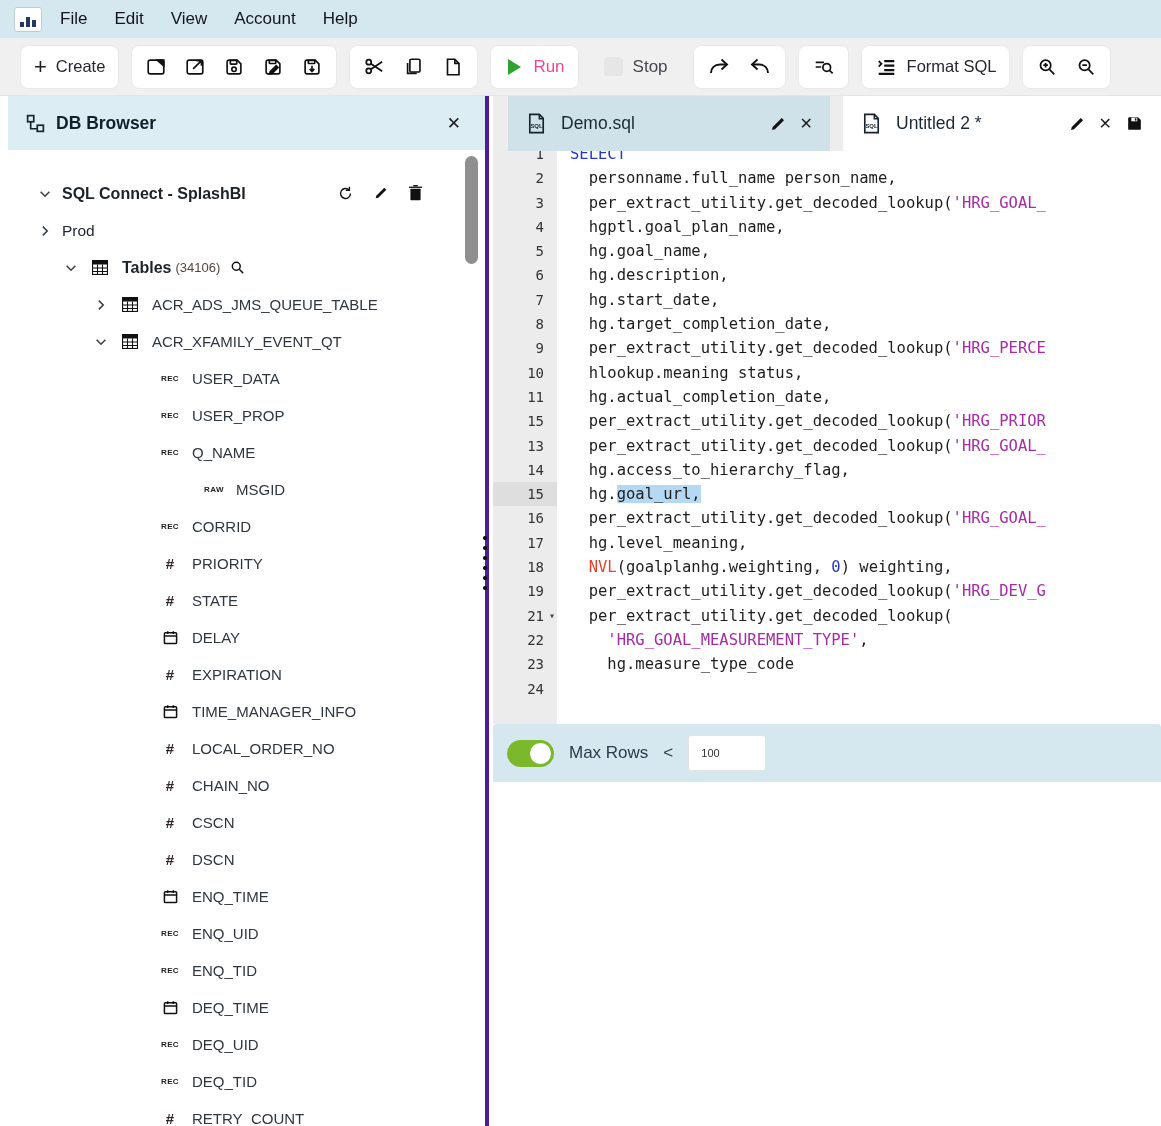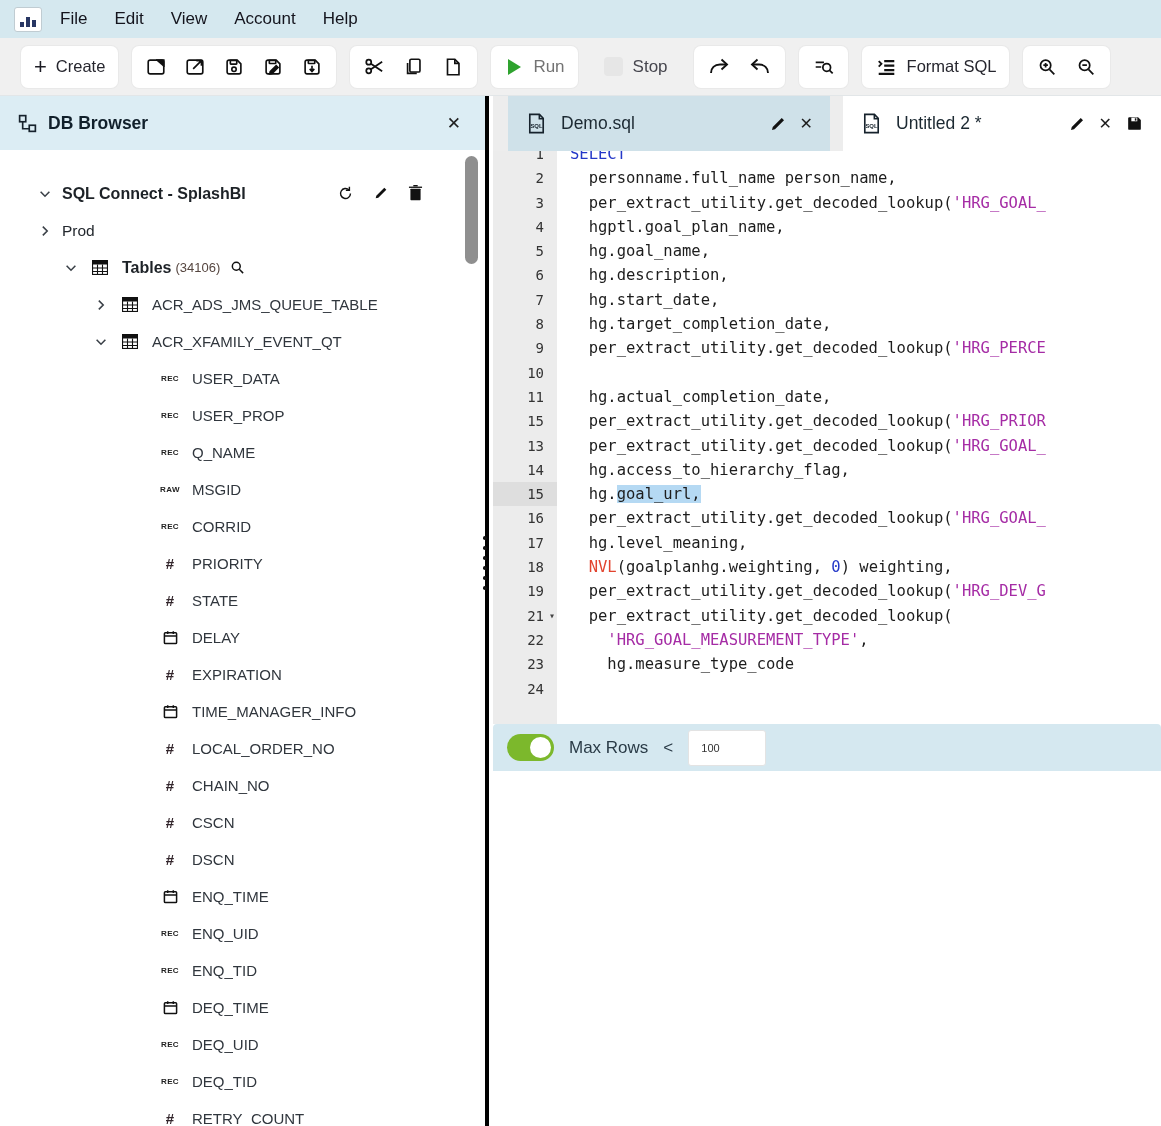--- a/index.html
+++ b/index.html
@@ -23,25 +23,25 @@
     background:#f0f0f0; border-bottom:1px solid #e2e6e8; display:flex; align-items:center;
     gap:14px; padding-left:21px; }
   .tgroup { background:#fff; border-radius:7px; height:42px; display:flex; align-items:center;
     padding:0 13px; gap:17px; box-shadow:0 0 0 1px #e9e9e9; }
   .tbtn { display:flex; align-items:center; gap:9px; }
   .tlabel { font-size:16.5px; color:#26262e; }
   .plus-glyph { font-size:22px; font-weight:400; color:#1c1c24; line-height:1; }
   .stop-btn { display:flex; align-items:center; gap:10px; padding:0 12px; height:42px; }
   .stop-square { width:19px; height:19px; background:#e6e6e6; border-radius:4px; }
   .stop-label { font-size:17px; color:#46464e; }
-  .run-label { font-size:17px; color:#737373; }
+  .run-label { font-size:17px; color:#ec4899; }
 
   
   .db-panel { position:absolute; top:96px; left:0; width:489px; height:1030px; background:#fff;
-    border-right:4px solid #000000; }
+    border-right:4px solid #4c1d95;padding-left:8px; }
   .db-header { height:54px; background:#dcedf4; display:flex; align-items:center; gap:10px; padding:0 24px 0 17px; }
   .db-title { font-size:17.5px; font-weight:600; color:#11202b; }
   .db-close { margin-left:auto; font-size:17px; color:#222; cursor:default; }
   .db-tree { position:absolute; top:54px; left:0; right:0; bottom:0; overflow:hidden; padding-top:25px; }
   .tree-row { height:37px; display:flex; align-items:center; gap:10px; color:#262b31; }
   .tree-row .lbl { font-size:15px; color:#30363d; }
   .tree-row.b0 .lbl { font-size:15.5px; color:#23282e; }
   .tree-row.bold .lbl { font-weight:700; font-size:16px; color:#1d2227; }
   .tree-row .count { font-size:13px; color:#55453f; margin-left:-6px; }
   .typeglyph { width:24px; display:flex; justify-content:center; align-items:center; flex:0 0 24px; }
@@ -72,21 +72,21 @@
     padding-right:13px; font-size:14px; position:relative; }
   .ln .caret { position:absolute; right:2px; top:0; font-size:10px; color:#444; }
   .code-line.hl .ln { background:#dedede; }
   .code-text { padding-left:13px; color:#1d1d1d; }
   .code-text .kw  { color:#2438c8; }
   .code-text .str { color:#a52ca5; }
   .code-text .red { color:#e2432e; }
   .code-text .num { color:#2438c8; }
   .code-text .sel { background:#b5d9f3; }
 
-  .maxrows-bar { position:absolute; top:628px; left:0; right:0; height:47px; background:#d5e8f0;
+  .maxrows-bar { position:absolute; top:628px; left:0; right:0; height:58px; background:#d5e8f0;
     display:flex; align-items:center; gap:15px; padding-left:14px; border-radius:4px 4px 0 0; }
   .toggle { width:47px; height:27px; background:#7cb82c; border-radius:14px; position:relative; }
   .toggle .knob { position:absolute; right:3px; top:3px; width:21px; height:21px; background:#fff; border-radius:50%; }
   .mr-label { font-size:17px; color:#2a3b47; }
   .mr-op { font-size:17px; color:#2a3b47; }
   .mr-input { width:78px; height:36px; border:1px solid #e3e3e3; border-radius:3px; background:#fff;
     font-size:11px; color:#333; padding-left:12px; font-family:"Liberation Sans",sans-serif; outline:none; }
 </style>
 </head>
 <body>
@@ -347,21 +347,21 @@
           <span class="rec-txt">REC</span>
         </span>
         <span class="lbl">USER_PROP</span>
       </div>
       <div class="tree-row" style="padding-left: 158px;">
         <span class="typeglyph">
           <span class="rec-txt">REC</span>
         </span>
         <span class="lbl">Q_NAME</span>
       </div>
-      <div class="tree-row" style="padding-left: 158px;">
+      <div class="tree-row" style="padding-left: 158px; margin-left: 44px;">
         <span class="typeglyph">
           <span class="rec-txt">RAW</span>
         </span>
         <span class="lbl">MSGID</span>
       </div>
       <div class="tree-row" style="padding-left: 158px;">
         <span class="typeglyph">
           <span class="rec-txt">REC</span>
         </span>
         <span class="lbl">CORRID</span>
@@ -535,21 +535,21 @@
     <div class="lines" id="code-lines">
         <div class="code-line"><span class="ln">1</span><span class="code-text"><span class="kw">SELECT</span></span></div>
         <div class="code-line"><span class="ln">2</span><span class="code-text"><span>  personname.full_name person_name,</span></span></div>
         <div class="code-line"><span class="ln">3</span><span class="code-text"><span>  per_extract_utility.get_decoded_lookup(</span><span class="str">'HRG_GOAL_</span></span></div>
         <div class="code-line"><span class="ln">4</span><span class="code-text"><span>  hgptl.goal_plan_name,</span></span></div>
         <div class="code-line"><span class="ln">5</span><span class="code-text"><span>  hg.goal_name,</span></span></div>
         <div class="code-line"><span class="ln">6</span><span class="code-text"><span>  hg.description,</span></span></div>
         <div class="code-line"><span class="ln">7</span><span class="code-text"><span>  hg.start_date,</span></span></div>
         <div class="code-line"><span class="ln">8</span><span class="code-text"><span>  hg.target_completion_date,</span></span></div>
         <div class="code-line"><span class="ln">9</span><span class="code-text"><span>  per_extract_utility.get_decoded_lookup(</span><span class="str">'HRG_PERCE</span></span></div>
-        <div class="code-line"><span class="ln">10</span></div>
+        <div class="code-line"><span class="ln">10</span><span class="code-text"><span>  hlookup.meaning status,</span></span></div>
         <div class="code-line"><span class="ln">11</span><span class="code-text"><span>  hg.actual_completion_date,</span></span></div>
         <div class="code-line"><span class="ln">15</span><span class="code-text"><span>  per_extract_utility.get_decoded_lookup(</span><span class="str">'HRG_PRIOR</span></span></div>
         <div class="code-line"><span class="ln">13</span><span class="code-text"><span>  per_extract_utility.get_decoded_lookup(</span><span class="str">'HRG_GOAL_</span></span></div>
         <div class="code-line"><span class="ln">14</span><span class="code-text"><span>  hg.access_to_hierarchy_flag,</span></span></div>
         <div class="code-line hl"><span class="ln">15</span><span class="code-text"><span>  hg.</span><span class="sel">goal_url,</span></span></div>
         <div class="code-line"><span class="ln">16</span><span class="code-text"><span>  per_extract_utility.get_decoded_lookup(</span><span class="str">'HRG_GOAL_</span></span></div>
         <div class="code-line"><span class="ln">17</span><span class="code-text"><span>  hg.level_meaning,</span></span></div>
         <div class="code-line"><span class="ln">18</span><span class="code-text"><span>  </span><span class="red">NVL</span><span>(goalplanhg.weighting, </span><span class="num">0</span><span>) weighting,</span></span></div>
         <div class="code-line"><span class="ln">19</span><span class="code-text"><span>  per_extract_utility.get_decoded_lookup(</span><span class="str">'HRG_DEV_G</span></span></div>
         <div class="code-line"><span class="ln">21<span class="caret">▾</span></span><span class="code-text"><span>  per_extract_utility.get_decoded_lookup(</span></span></div>

